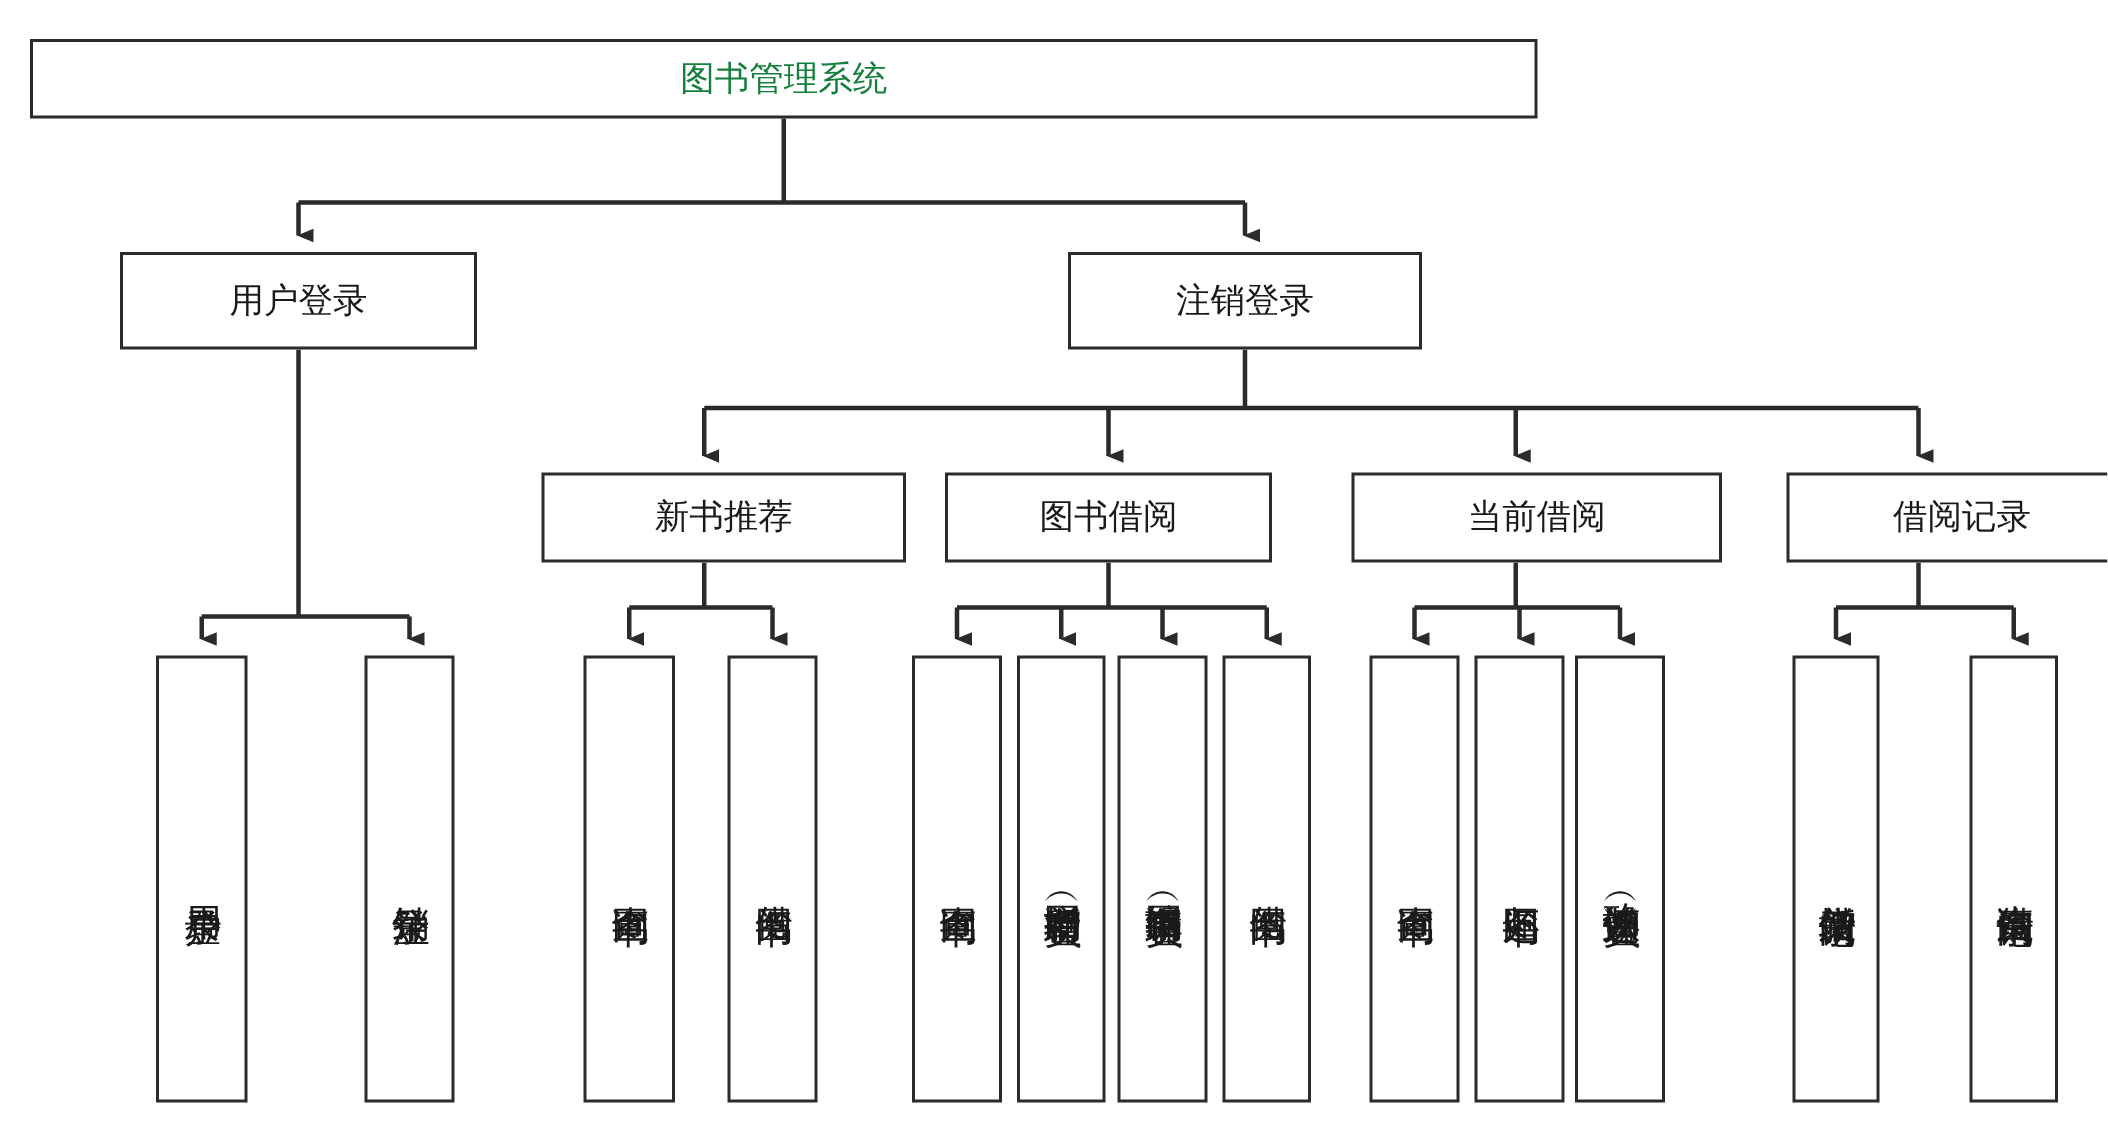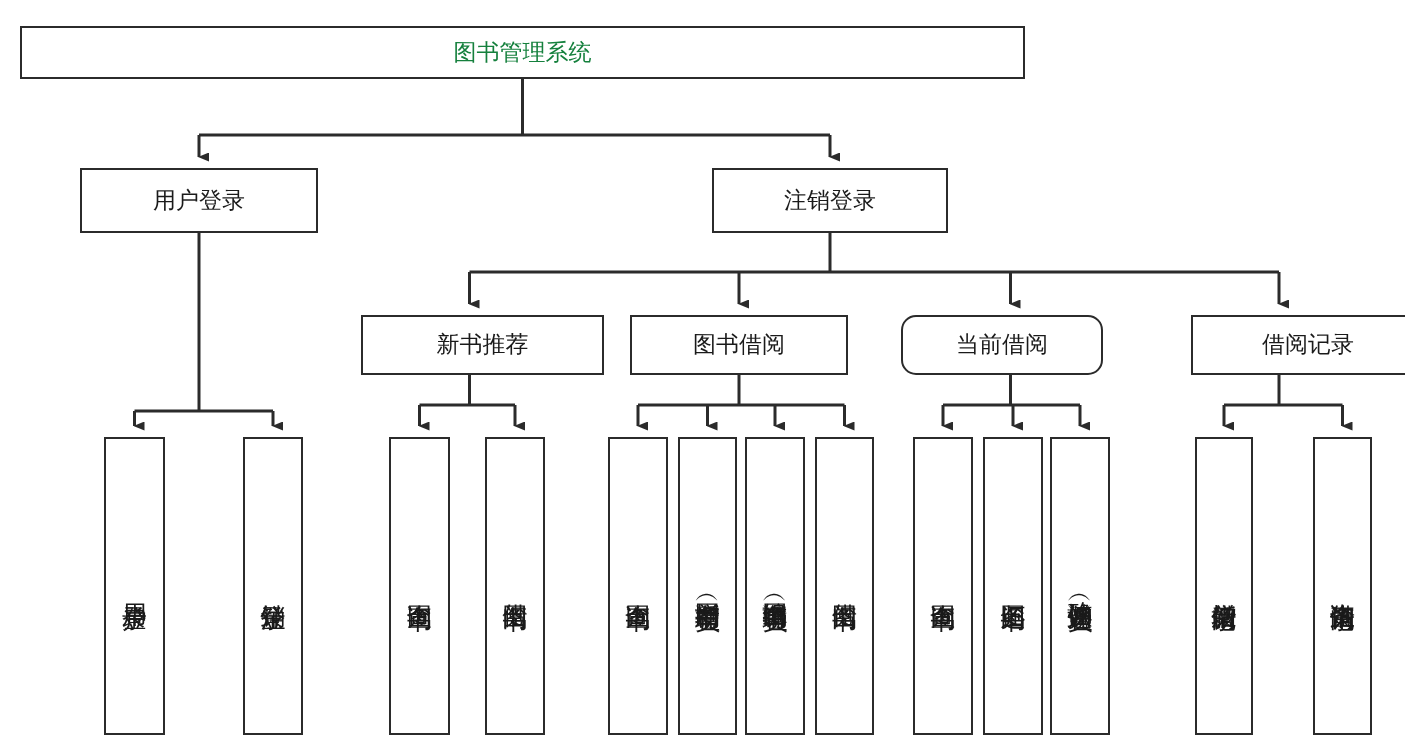--- a/index.html
+++ b/index.html
@@ -121,21 +121,21 @@
       </div>
       <div class="node horiz" style="left: 712px; top: 168px; width: 236px; height: 65px; border-color: rgb(43, 43, 43); background: rgb(255, 255, 255); color: rgb(26, 26, 26);">
         <span class="node-label">注销登录</span>
       </div>
       <div class="node horiz" style="left: 361px; top: 315px; width: 243px; height: 60px; border-color: rgb(43, 43, 43); background: rgb(255, 255, 255); color: rgb(26, 26, 26);">
         <span class="node-label">新书推荐</span>
       </div>
       <div class="node horiz" style="left: 630px; top: 315px; width: 218px; height: 60px; border-color: rgb(43, 43, 43); background: rgb(255, 255, 255); color: rgb(26, 26, 26);">
         <span class="node-label">图书借阅</span>
       </div>
-      <div class="node horiz" style="left: 901px; top: 315px; width: 202px; height: 60px; border-color: rgb(43, 43, 43); background: rgb(255, 255, 255); color: rgb(26, 26, 26); border-radius: 15px;">
+      <div class="node horiz" style="left: 901px; top: 315px; width: 247px; height: 60px; border-color: rgb(43, 43, 43); background: rgb(255, 255, 255); color: rgb(26, 26, 26);">
         <span class="node-label">当前借阅</span>
       </div>
       <div class="node horiz" style="left: 1170px; top: 315px; width: 234px; height: 60px; border-color: rgb(43, 43, 43); background: rgb(255, 255, 255); color: rgb(26, 26, 26); margin-left: 21px;">
         <span class="node-label">借阅记录</span>
       </div>
       <div class="node vert" style="left: 104px; top: 437px; width: 61px; height: 298px; border-color: rgb(43, 43, 43); background: rgb(255, 255, 255); color: rgb(26, 26, 26);">
         <span class="node-label">用户登录</span>
       </div>
       <div class="node vert" style="left: 243px; top: 437px; width: 60px; height: 298px; border-color: rgb(43, 43, 43); background: rgb(255, 255, 255); color: rgb(26, 26, 26);">
         <span class="node-label">注销登录</span>

